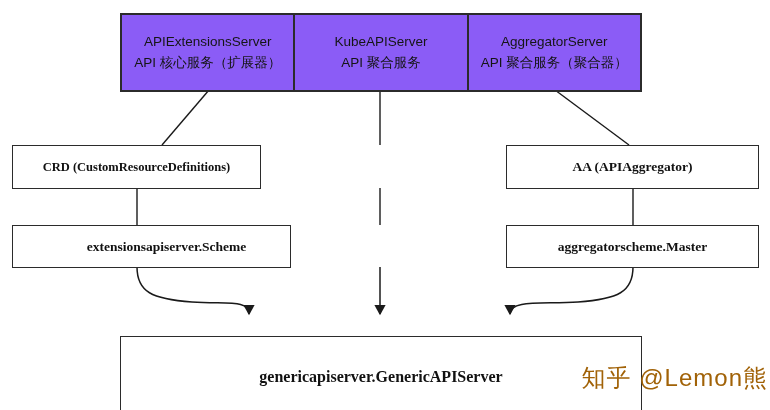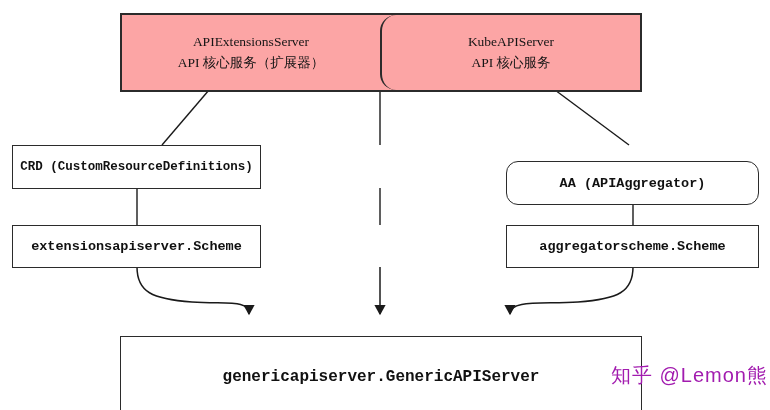--- a/index.html
+++ b/index.html
@@ -13,63 +13,62 @@
   }
   .connectors {
     position: absolute;
     left: 0; top: 0;
     width: 770px; height: 410px;
   }
   .header-row {
     position: absolute;
     left: 120px; top: 13px;
     width: 518px; height: 75px;
-    background: #fca5a5;
+    background: #8b5cf6;
     border: 2px solid #2b2b2b;
     display: flex;
-    font-family: Liberation Serif, serif;
   }
   .header-cell {
     flex: 1;
     display: flex;
     flex-direction: column;
     align-items: center;
     justify-content: center;
     text-align: center;
     color: #151515;
     font-size: 13.5px;
     line-height: 1.55;
   }
-  .header-cell + .header-cell { border-left: 2px solid #2b2b2b; border-radius: 16px; }
+  .header-cell + .header-cell { border-left: 2px solid #2b2b2b; }
   .box {
     position: absolute;
     background: #ffffff;
     border: 1.5px solid #2b2b2b;
     display: flex;
     align-items: center;
     justify-content: center;
     text-align: center;
-    font-family: Liberation Mono, monospace;
+    font-family: Liberation Serif, serif;
     font-weight: 600;
     color: #111111;
     font-size: 13.5px;
     white-space: nowrap;
   }
   .box-crd        { left: 12px;  top: 145px; width: 247px; height: 42px; font-size: 12.5px; }
   .box-master     { left: 293px; top: 145px; width: 171px; height: 42px; }
-  .box-aa         { left: 506px; top: 161px; width: 251px; height: 42px; border-radius: 12px; }
-  .box-extscheme  { left: 12px;  top: 225px; width: 247px; height: 41px; }
+  .box-aa         { left: 506px; top: 145px; width: 251px; height: 42px; }
+  .box-extscheme  { left: 12px;  top: 225px; width: 247px; height: 41px; padding-left: 30px; }
   .box-legacy     { left: 293px; top: 225px; width: 171px; height: 41px; }
   .box-aggscheme  { left: 506px; top: 225px; width: 251px; height: 41px; }
   .box-generic    { left: 120px; top: 336px; width: 520px; height: 79px; font-size: 16px; }
   .watermark {
     position: absolute;
     right: 2px; top: 362px;
-    font-size: 20px;
-    color: #a21caf;
+    font-size: 24px;
+    color: #a16207;
     letter-spacing: 1px;
     white-space: nowrap;
   }
 </style>
 </head>
 <body>
 
 <div class="canvas">
 
   <svg class="connectors" viewBox="0 0 770 410" xmlns="http://www.w3.org/2000/svg">
@@ -89,27 +88,31 @@
     <path d="M633,267 C633,292 618,299 578,302 C544,304.5 510,299 510,314" stroke="#1a1a1a" stroke-width="1.5" fill="none" marker-end="url(#arrow)"></path>
   </svg>
 
   <div class="header-row">
     <div class="header-cell">
       <span>APIExtensionsServer</span>
       <span>API 核心服务（扩展器）</span>
     </div>
     <div class="header-cell">
       <span>KubeAPIServer</span>
-      <span>API 核心服务</span>
+      <span>API 聚合服务</span>
+    </div>
+    <div class="header-cell">
+      <span>AggregatorServer</span>
+      <span>API 聚合服务（聚合器）</span>
     </div>
   </div>
 
   <div class="box box-crd">CRD (CustomResourceDefinitions)</div>
   <div class="box box-aa">AA (APIAggregator)</div>
 
   <div class="box box-extscheme">extensionsapiserver.Scheme</div>
-  <div class="box box-aggscheme">aggregatorscheme.Scheme</div>
+  <div class="box box-aggscheme">aggregatorscheme.Master</div>
 
   <div class="box box-generic">genericapiserver.GenericAPIServer</div>
 
   <div class="watermark">知乎 @Lemon熊</div>
 
 </div>
 
 </body></html>

